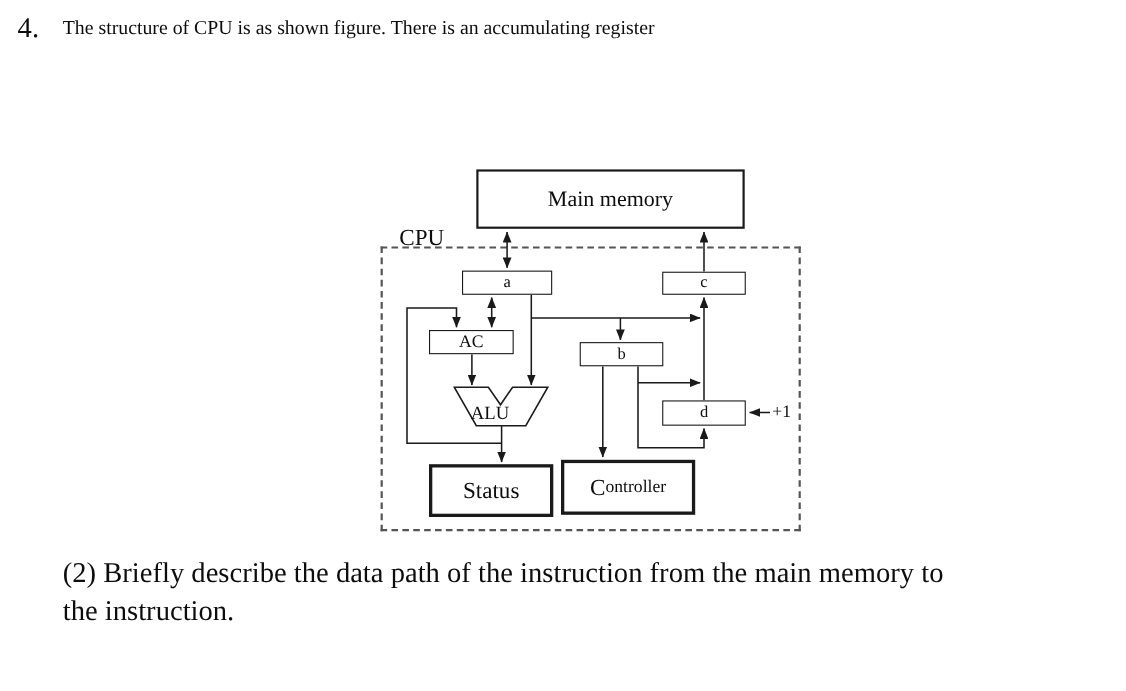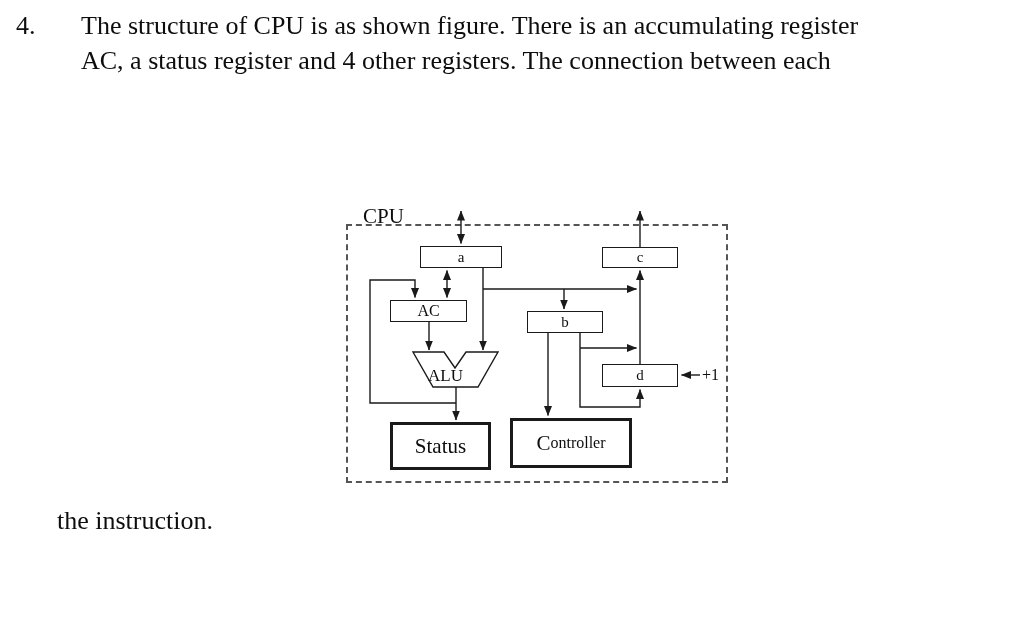--- a/index.html
+++ b/index.html
@@ -16,21 +16,21 @@
   
   .qnum {
     position: absolute;
     left: 16px; top: 8px;
     font-size: 26px; line-height: 35px;
     white-space: nowrap;
   }
   .qtext {
     position: absolute;
     left: 57px; top: 8px;
-    font-size: 26px; line-height: 35px; margin-left: 24px;
+    font-size: 18px; line-height: 35px;
   }
   .qtext div, .subq div { white-space: nowrap; }
   .subq {
     position: absolute;
     left: 57px; top: 503px;
     font-size: 26px; line-height: 35px;
   }
   
   .cpu-dashed {
     position: absolute;
@@ -53,21 +53,21 @@
     z-index: 2;
     font-family: "Liberation Serif", serif;
   }
   .thick { border-width: 3px; }
   .box-main-memory { left: 433px; top: 154px; width: 244px; height: 54px; font-size: 20px; border-width: 2.5px; }
   .box-a  { left: 420px; top: 246px; width: 82px; height: 22px; font-size: 15px; }
   .box-c  { left: 602px; top: 247px; width: 76px; height: 21px; font-size: 15px; }
   .box-ac { left: 390px; top: 300px; width: 77px; height: 22px; font-size: 16px; text-align: center; }
   .box-b  { left: 527px; top: 311px; width: 76px; height: 22px; font-size: 15px; }
   .box-d  { left: 602px; top: 364px; width: 76px; height: 23px; font-size: 15px; }
-  .box-status     { left: 390px; top: 422px; width: 101px; height: 48px; font-size: 21px; }
+  .box-status     { left: 390px; top: 422px; width: 113px; height: 48px; font-size: 21px; }
   .box-controller { left: 510px; top: 418px; width: 122px; height: 50px; font-size: 16px; }
   .ctrl-initial { font-size: 21px; }
   .cpu-label {
     position: absolute;
     left: 363px; top: 204px;
     font-size: 21px;
     z-index: 2;
   }
   .alu-label {
     position: absolute;
@@ -84,21 +84,20 @@
   }
 </style>
 </head>
 <body>
 
 <div id="page">
 
   <div class="qnum">4.</div>
   <div class="qtext">
     <div>The structure of CPU is as shown figure. There is an accumulating register</div>
-    <div>AC, a status register and 4 other registers. The connection between each</div>
   </div>
 
   <div class="cpu-dashed"></div>
   <div class="cpu-label">CPU</div>
 
   <svg id="wires" viewBox="0 0 1024 628" xmlns="http://www.w3.org/2000/svg">
     <defs>
       <marker id="arw" viewBox="0 0 10 8" refX="9.5" refY="4" markerWidth="10" markerHeight="8" markerUnits="userSpaceOnUse" orient="auto-start-reverse">
         <path d="M0,0 L10,4 L0,8 z" fill="#1a1a1a"></path>
       </marker>
@@ -130,20 +129,23 @@
       <path d="M580,348 L636.5,348" marker-end="url(#arw)"></path>
 
       <path d="M580,333 L580,407 L640,407 L640,389.5" marker-end="url(#arw)"></path>
 
       <path d="M700,375 L681.5,375" marker-end="url(#arw)"></path>
 
       <polygon points="413,352 444,352 455,368 466,352 498,352 478,387 433,387" fill="#ffffff"></polygon>
     </g>
   </svg>
 
+  <div class="dbox box-main-memory">
+    <span>Main memory</span>
+  </div>
   <div class="dbox box-a">
     <span>a</span>
   </div>
   <div class="dbox box-c">
     <span>c</span>
   </div>
   <div class="dbox box-ac">
     <span>AC</span>
   </div>
   <div class="dbox box-b">
@@ -156,16 +158,17 @@
   <div class="plus-one">+1</div>
   <div class="dbox thick box-status">
     <span>Status</span>
   </div>
   <div class="dbox thick box-controller">
     <span class="ctrl-initial">C</span>
       <span>ontroller</span>
   </div>
 
   <div class="subq">
+    <div>(2) Briefly describe the data path of the instruction from the main memory to</div>
     <div>the instruction.</div>
   </div>
 
 </div>
 
 </body></html>

